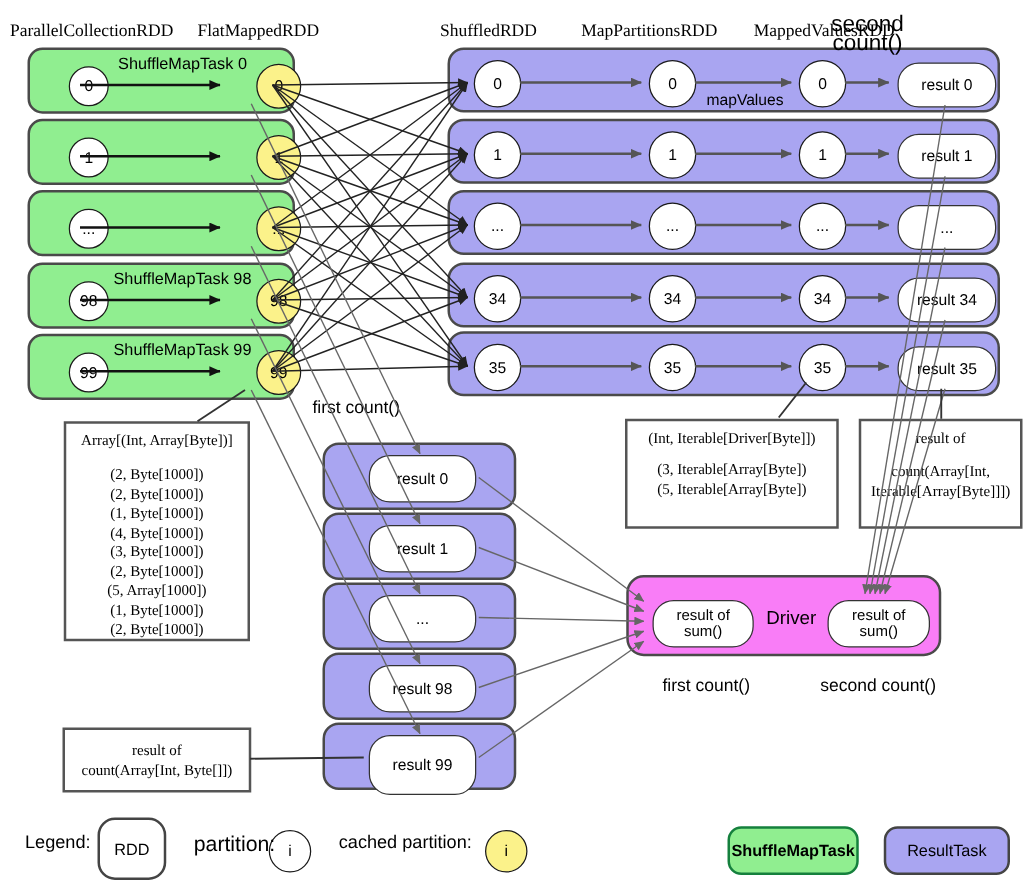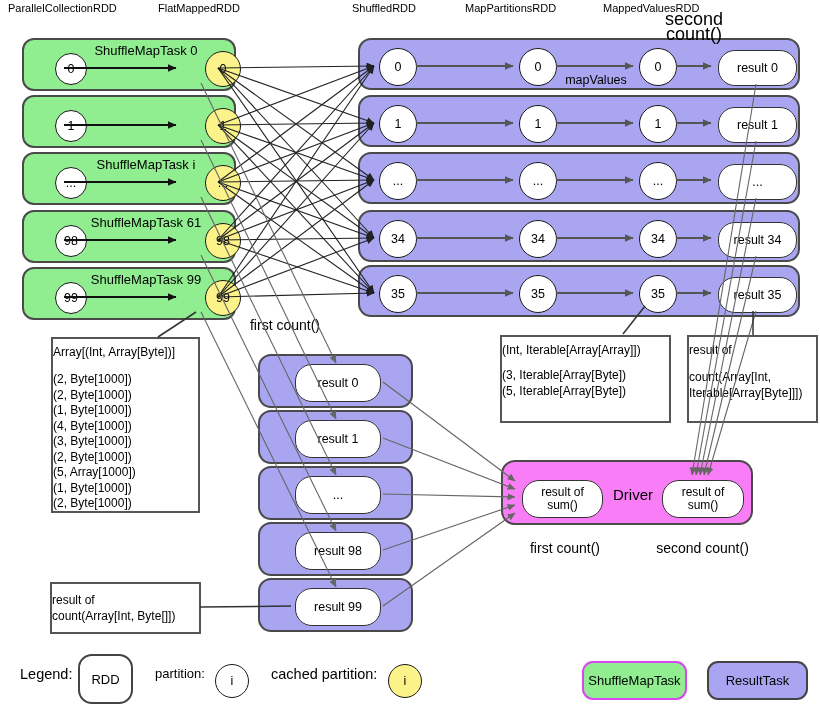--- a/index.html
+++ b/index.html
@@ -1,43 +1,43 @@
 <!DOCTYPE html>
 <html><head>
 <meta charset="utf-8">
 <style>
   html,body{margin:0;padding:0;background:#fff;}
   .canvas{position:relative;width:820px;height:705px;background:#fff;overflow:hidden;
           font-family:"Liberation Sans","DejaVu Sans",sans-serif;color:#000;}
-  .hdr{position:absolute;top:2px;font-size:11px;letter-spacing:0;z-index:5;white-space:nowrap;}
+  .hdr{position:absolute;top:18px;font-size:14px;letter-spacing:0;z-index:5;white-space:nowrap;font-family:Liberation Serif, serif;}
   .lab{position:absolute;font-size:14px;text-align:center;z-index:5;white-space:nowrap;}
   .elab{position:absolute;font-size:12.5px;line-height:14px;text-align:center;z-index:5;white-space:nowrap;}
   .smt-row{position:absolute;left:22px;width:214px;height:53px;background:#90ee90;
            border:2px solid #4a4a4a;border-radius:12px;box-sizing:border-box;}
   .smt-title{position:absolute;left:40px;top:3px;width:164px;text-align:center;font-size:13px;white-space:nowrap;}
   .rt-row{position:absolute;left:358px;width:442px;height:52px;background:#a9a5f1;
           border:2px solid #4a4a4a;border-radius:13px;box-sizing:border-box;}
   .fc-box{position:absolute;left:258px;width:155px;height:54px;background:#a9a5f1;
           border:2px solid #4a4a4a;border-radius:13px;box-sizing:border-box;}
   .pcircle{position:absolute;display:flex;align-items:center;justify-content:center;
            background:#fff;border:1.6px solid #1a1a1a;border-radius:50%;font-size:12.5px;box-sizing:border-box;}
   .cached{background:#fbf28a;}
   .pill{position:absolute;background:#fff;border:1.6px solid #333;border-radius:17px;
         display:flex;align-items:center;justify-content:center;font-size:12.5px;box-sizing:border-box;white-space:nowrap;}
   .pill.two{flex-direction:column;font-size:12px;line-height:13px;}
   .driver-box{position:absolute;background:#f97df7;border:2px solid #4a4a4a;border-radius:14px;box-sizing:border-box;}
   .driver-label{position:absolute;left:100px;top:24px;width:60px;text-align:center;font-size:15px;}
-  .ibox{position:absolute;background:#fff;border:2px solid #555;font-size:12px;
-        padding-top:5px;box-sizing:border-box;z-index:2;}
+  .ibox{position:absolute;background:#fff;border:2px solid #555;font-size:12px;text-align:center;
+        padding-top:5px;box-sizing:border-box;z-index:2;font-family:Liberation Serif, serif;}
   .ibox-title{line-height:16px;margin-bottom:12px;white-space:nowrap;}
   .ibox-row{line-height:15.5px;white-space:nowrap;}
   .legend-rdd{position:absolute;background:#fff;border:2px solid #444;border-radius:14px;
               display:flex;align-items:center;justify-content:center;font-size:13px;box-sizing:border-box;}
-  .legend-smt{position:absolute;background:#90ee90;border:2px solid #d946ef;border-radius:11px;
-              display:flex;align-items:center;justify-content:center;font-size:13px;box-sizing:border-box;}
+  .legend-smt{position:absolute;background:#90ee90;border:2px solid #15803d;border-radius:11px;
+              display:flex;align-items:center;justify-content:center;font-size:13px;box-sizing:border-box;font-weight:bold;}
   .legend-rt{position:absolute;background:#a9a5f1;border:2px solid #444;border-radius:11px;
              display:flex;align-items:center;justify-content:center;font-size:13px;box-sizing:border-box;}
   #edges{position:absolute;left:0;top:0;z-index:10;pointer-events:none;}
   .eb{stroke:#111;stroke-width:2;}
   .et{stroke:#222;stroke-width:1.1;}
   .eg{stroke:#555;stroke-width:2;}
   .es{stroke:#666;stroke-width:1.1;}
   .ep{stroke:#333;stroke-width:1.5;}
 </style>
 </head>
@@ -58,26 +58,25 @@
   <div class="smt-row" style="top:38px">
     <div class="smt-title">ShuffleMapTask 0</div>
     <div class="pcircle" style="left:31px;top:13px;width:32px;height:32px">0</div>
     <div class="pcircle cached" style="left:181px;top:11px;width:36px;height:36px">0</div>
   </div>
   <div class="smt-row" style="top:95px">
     <div class="pcircle" style="left:31px;top:13px;width:32px;height:32px">1</div>
     <div class="pcircle cached" style="left:181px;top:11px;width:36px;height:36px">1</div>
   </div>
   <div class="smt-row" style="top:152px">
-    <div class="smt-title">ShuffleMapTask i</div>
     <div class="pcircle" style="left:31px;top:13px;width:32px;height:32px">...</div>
     <div class="pcircle cached" style="left:181px;top:11px;width:36px;height:36px">...</div>
   </div>
   <div class="smt-row" style="top:210px">
-    <div class="smt-title">ShuffleMapTask 61</div>
+    <div class="smt-title">ShuffleMapTask 98</div>
     <div class="pcircle" style="left:31px;top:13px;width:32px;height:32px">98</div>
     <div class="pcircle cached" style="left:181px;top:11px;width:36px;height:36px">98</div>
   </div>
   <div class="smt-row" style="top:267px">
     <div class="smt-title">ShuffleMapTask 99</div>
     <div class="pcircle" style="left:31px;top:13px;width:32px;height:32px">99</div>
     <div class="pcircle cached" style="left:181px;top:11px;width:36px;height:36px">99</div>
   </div>
 
   <div class="rt-row" style="top:38px">
@@ -121,38 +120,38 @@
   <div class="fc-box" style="top:410px">
     <div class="pill" style="left:35px;top:8px;width:86px;height:38px">result 1</div>
   </div>
   <div class="fc-box" style="top:466px">
     <div class="pill" style="left:35px;top:8px;width:86px;height:38px">...</div>
   </div>
   <div class="fc-box" style="top:522px">
     <div class="pill" style="left:35px;top:8px;width:86px;height:38px">result 98</div>
   </div>
   <div class="fc-box" style="top:578px">
-    <div class="pill" style="left:35px;top:8px;width:86px;height:38px">result 99</div>
+    <div class="pill" style="left:35px;top:8px;width:86px;height:48px">result 99</div>
   </div>
 
   <div class="ibox" style="left:51px;top:337px;width:149px;height:176px">
     <div class="ibox-title">Array[(Int, Array[Byte])]</div>
     <div class="ibox-row">(2, Byte[1000])</div>
     <div class="ibox-row">(2, Byte[1000])</div>
     <div class="ibox-row">(1, Byte[1000])</div>
     <div class="ibox-row">(4, Byte[1000])</div>
     <div class="ibox-row">(3, Byte[1000])</div>
     <div class="ibox-row">(2, Byte[1000])</div>
     <div class="ibox-row">(5, Array[1000])</div>
     <div class="ibox-row">(1, Byte[1000])</div>
     <div class="ibox-row">(2, Byte[1000])</div>
   </div>
 
   <div class="ibox" style="left:500px;top:335px;width:171px;height:88px">
-    <div class="ibox-title" style="margin-bottom:10px">(Int, Iterable[Array[Array]])</div>
+    <div class="ibox-title" style="margin-bottom:10px">(Int, Iterable[Driver[Byte]])</div>
     <div class="ibox-row">(3, Iterable[Array[Byte])</div>
     <div class="ibox-row">(5, Iterable[Array[Byte])</div>
   </div>
 
   <div class="ibox" style="left:687px;top:335px;width:131px;height:88px">
     <div class="ibox-title">result of</div>
     <div class="ibox-row">count(Array[Int,</div>
     <div class="ibox-row">Iterable[Array[Byte]]])</div>
   </div>
 
@@ -170,21 +169,21 @@
     <div class="pill two" style="left:159px;top:18px;width:82px;height:38px">
       <span>result of</span>
       <span>sum()</span>
     </div>
   </div>
   <div class="lab" style="left:505px;top:540px;width:120px">first count()</div>
   <div class="lab" style="left:640px;top:540px;width:125px">second count()</div>
 
   <div class="lab" style="left:20px;top:666px;font-size:14.5px">Legend:</div>
   <div class="legend-rdd" style="left:78px;top:654px;width:55px;height:50px">RDD</div>
-  <div class="lab" style="left:155px;top:666px;font-size:13px">partition:</div>
+  <div class="lab" style="left:155px;top:666px;font-size:17px">partition:</div>
   <div class="pcircle" style="left:215px;top:664px;width:34px;height:34px">i</div>
   <div class="lab" style="left:271px;top:666px;font-size:14.5px">cached partition:</div>
   <div class="pcircle cached" style="left:388px;top:664px;width:34px;height:34px">i</div>
   <div class="legend-smt" style="left:582px;top:661px;width:105px;height:39px">ShuffleMapTask</div>
   <div class="legend-rt" style="left:707px;top:661px;width:101px;height:39px">ResultTask</div>
 
   <svg id="edges" width="820" height="705">
     <defs>
       <marker id="mb" markerUnits="userSpaceOnUse" markerWidth="9" markerHeight="8" refX="8.5" refY="4" orient="auto">
           <path d="M0,0L9,4L0,8Z" fill="#111"></path>

